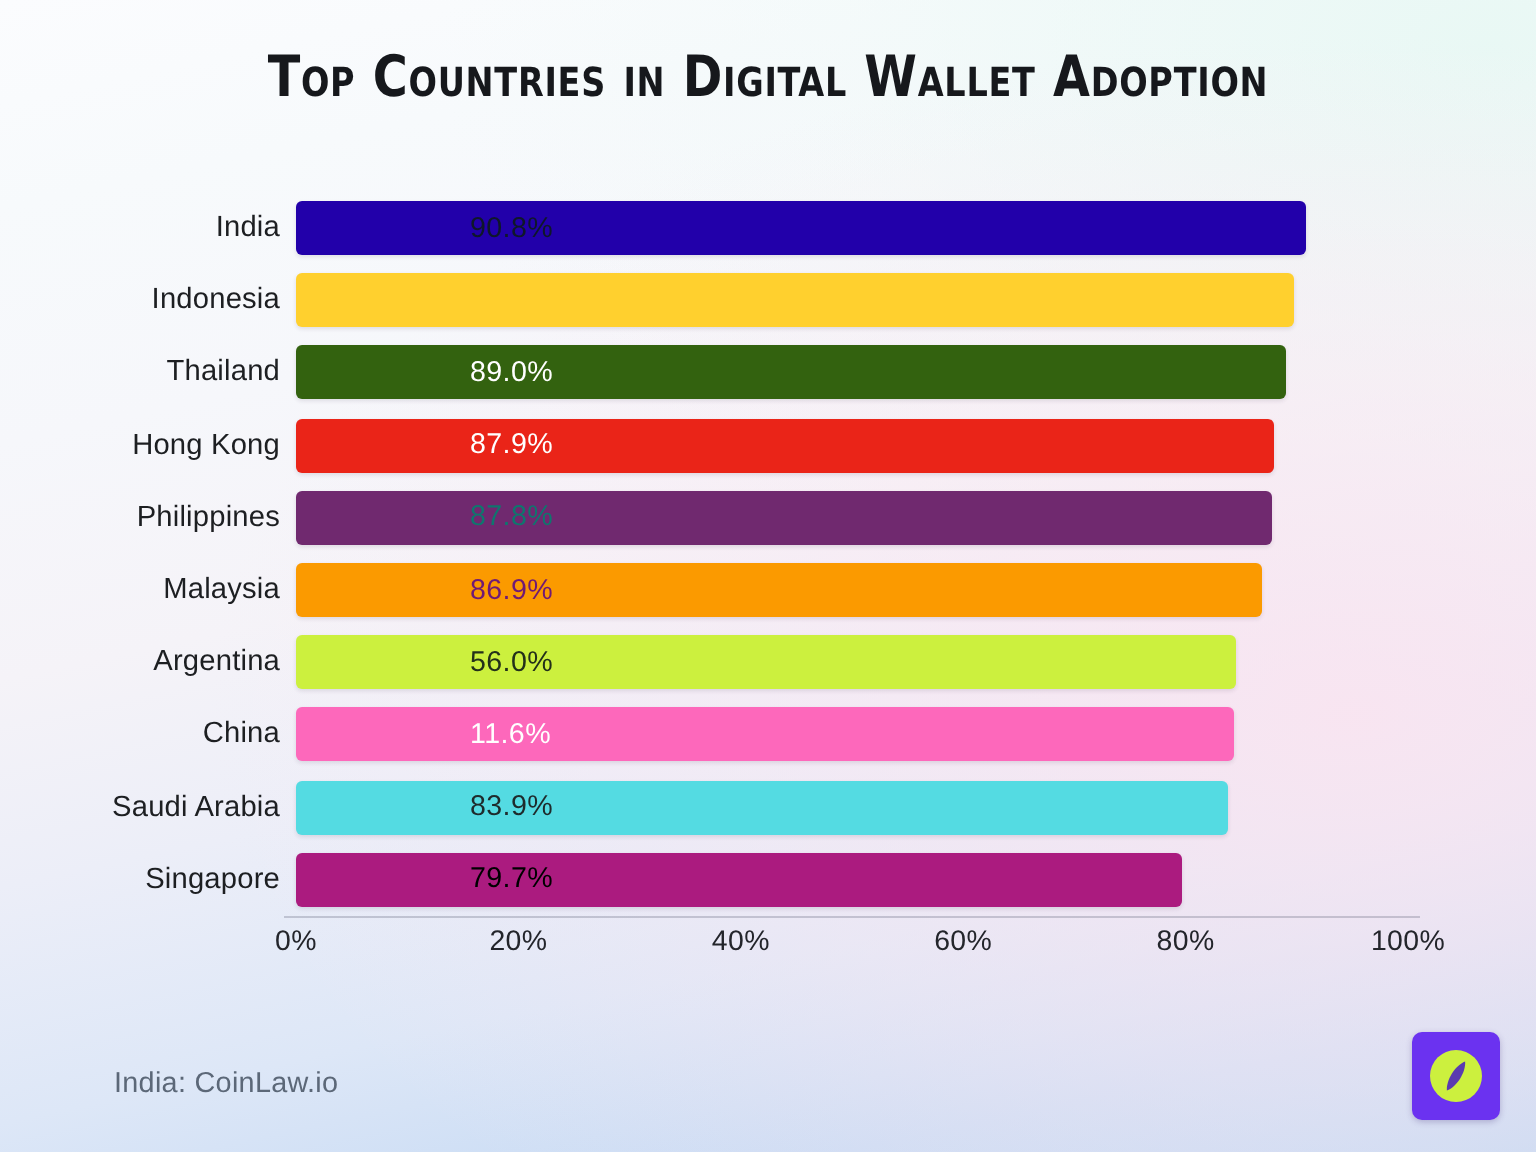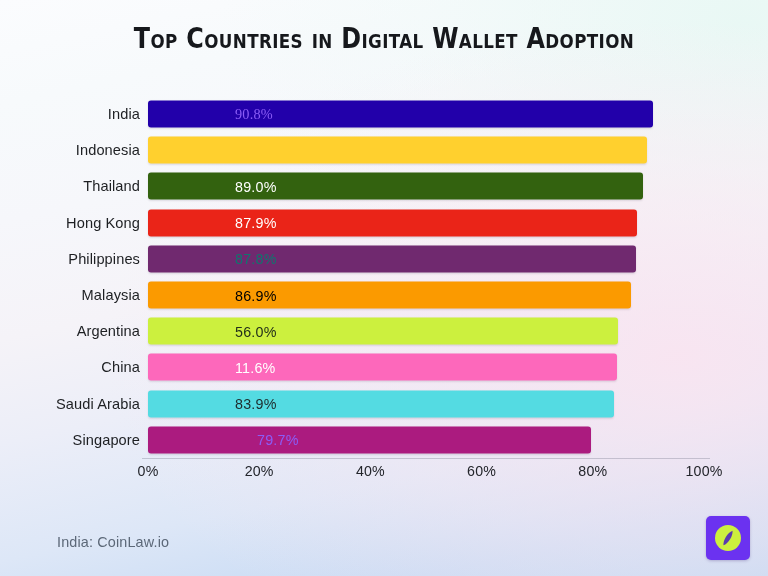--- a/index.html
+++ b/index.html
@@ -157,21 +157,21 @@
 </head>
 <body>
 
 <div class="title">Top Countries in Digital Wallet Adoption</div>
 
 <div class="plot">
     <div class="row">
       <div class="cat-label">India</div>
       <div class="bar-track">
         <div class="bar" style="width: 90.8%; background: rgb(34, 0, 170);"></div>
-        <div class="bar-value" style="color: #8b5cf6; font-family: Liberation Serif, serif;">90.8%</div>
+        <div class="bar-value" style="color: #0f172a;">90.8%</div>
       </div>
     </div>
     <div class="row">
       <div class="cat-label">Indonesia</div>
       <div class="bar-track">
         <div class="bar" style="width: 89.8%; background: rgb(255, 208, 46);"></div>
         <div class="bar-value" style="color: rgb(42, 42, 34); margin-top: 32px;">89.8%</div>
       </div>
     </div>
     <div class="row">
@@ -192,21 +192,21 @@
       <div class="cat-label">Philippines</div>
       <div class="bar-track">
         <div class="bar" style="width: 87.8%; background: rgb(112, 41, 111);"></div>
         <div class="bar-value" style="color: #0f766e;">87.8%</div>
       </div>
     </div>
     <div class="row">
       <div class="cat-label">Malaysia</div>
       <div class="bar-track">
         <div class="bar" style="width: 86.9%; background: rgb(251, 154, 0);"></div>
-        <div class="bar-value" style="color: #000000;">86.9%</div>
+        <div class="bar-value" style="color: #701a75;">86.9%</div>
       </div>
     </div>
     <div class="row">
       <div class="cat-label">Argentina</div>
       <div class="bar-track">
         <div class="bar" style="width: 84.6%; background: rgb(204, 240, 62);"></div>
         <div class="bar-value" style="color: rgb(35, 48, 26);">56.0%</div>
       </div>
     </div>
     <div class="row">
@@ -220,21 +220,21 @@
       <div class="cat-label">Saudi Arabia</div>
       <div class="bar-track">
         <div class="bar" style="width: 83.9%; background: rgb(84, 219, 226);"></div>
         <div class="bar-value" style="color: rgb(30, 43, 44);">83.9%</div>
       </div>
     </div>
     <div class="row">
       <div class="cat-label">Singapore</div>
       <div class="bar-track">
         <div class="bar" style="width: 79.7%; background: rgb(171, 27, 127);"></div>
-        <div class="bar-value" style="color: #8b5cf6; margin-left: 22px;">79.7%</div>
+        <div class="bar-value" style="color: #000000;">79.7%</div>
       </div>
     </div>
   </div>
 
 <div class="axis">
   <div class="axis-line"></div>
 <div class="tick" style="left: 0%;">0%</div>
     <div class="tick" style="left: 20%;">20%</div>
     <div class="tick" style="left: 40%;">40%</div>
     <div class="tick" style="left: 60%;">60%</div>

